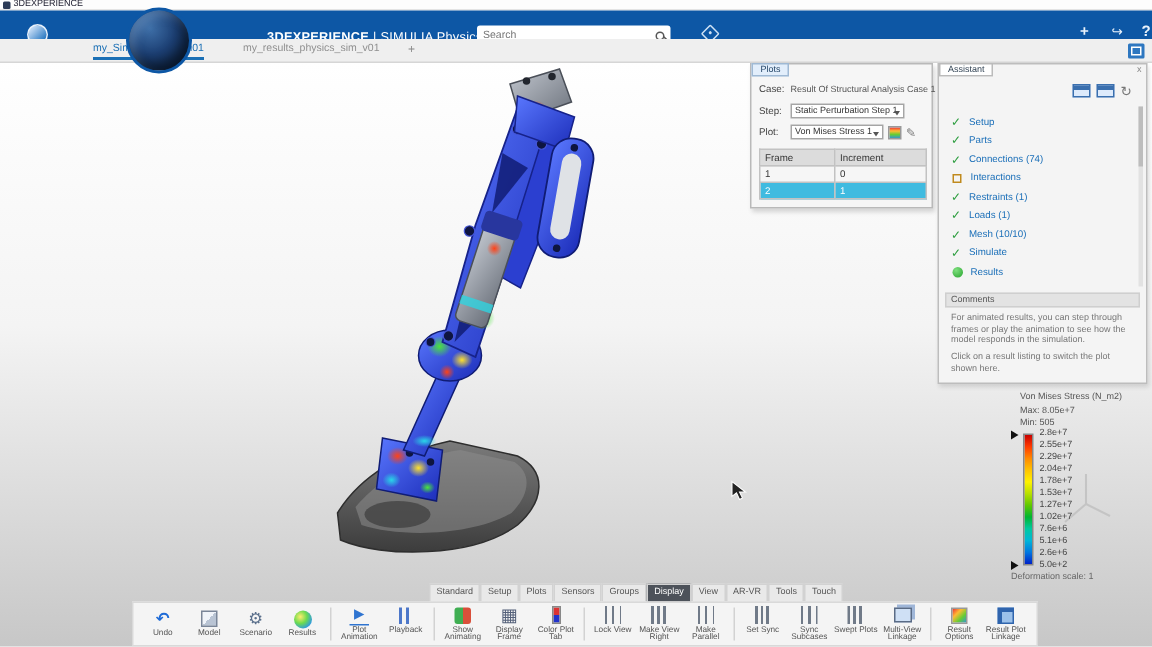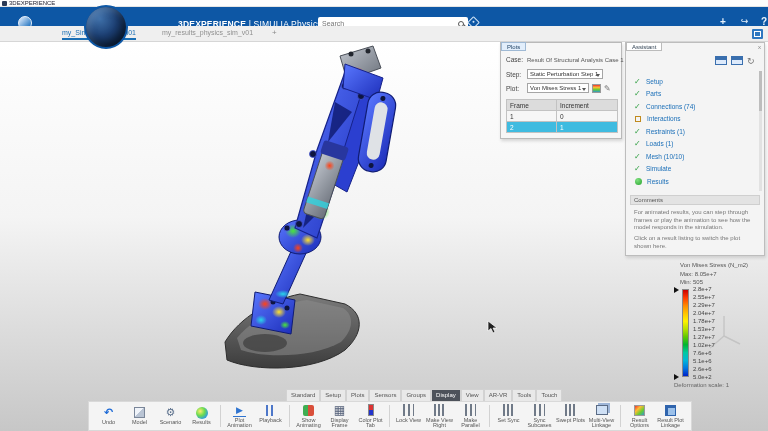--- a/index.html
+++ b/index.html
@@ -17,21 +17,21 @@
   #topbar { left:0; top:7px; width:768px; height:19px; background:#0d57a5; color:#fff; }
   #compass { left:18px; top:9px; width:14px; height:14px; border-radius:50%;
     border:1.5px solid #e8f1fb; position:absolute;
     background:linear-gradient(135deg,#bcd6f2 20%,#2f7cc4 80%); }
   #avatar { left:84px; top:5px; width:44px; height:44px; border-radius:50%; position:absolute;
     background:radial-gradient(circle at 35% 30%, #3e6fa8 0%, #1c3f73 45%, #0b2242 100%);
     border:2px solid #0d57a5; z-index:30;
     box-shadow:inset -4px -5px 8px rgba(0,0,0,.5), inset 4px 4px 6px rgba(150,190,230,.35); }
   #brand-line { left:178px; top:12px; position:absolute; font-size:8.5px; letter-spacing:.2px; }
   #brand-line b { font-weight:bold; }
-  #search-box { left:318px; top:10px; width:150px; height:13px; position:absolute;
+  #search-box { left:318px; top:10px; width:129px; height:13px; position:absolute;
     background:#fff; border-radius:2px; display:flex; align-items:center; padding:0 4px; }
   #search-box input { flex:1; border:none; outline:none; font-size:7px; color:#333;
     font-family:inherit; background:transparent; }
   .mag { width:6px; height:6px; border:1.2px solid #555; border-radius:50%; position:relative; }
   .mag::after { content:""; position:absolute; width:3px; height:1.2px; background:#555;
     right:-3px; bottom:-1px; transform:rotate(45deg); }
   #tag-icon { left:469px; top:11px; position:absolute; width:9px; height:9px;
     border:1.3px solid #cfe2f5; transform:rotate(45deg); border-radius:1px; }
   #tag-icon::after { content:""; position:absolute; left:1.5px; top:1.5px; width:2px; height:2px;
     border-radius:50%; background:#cfe2f5; }

